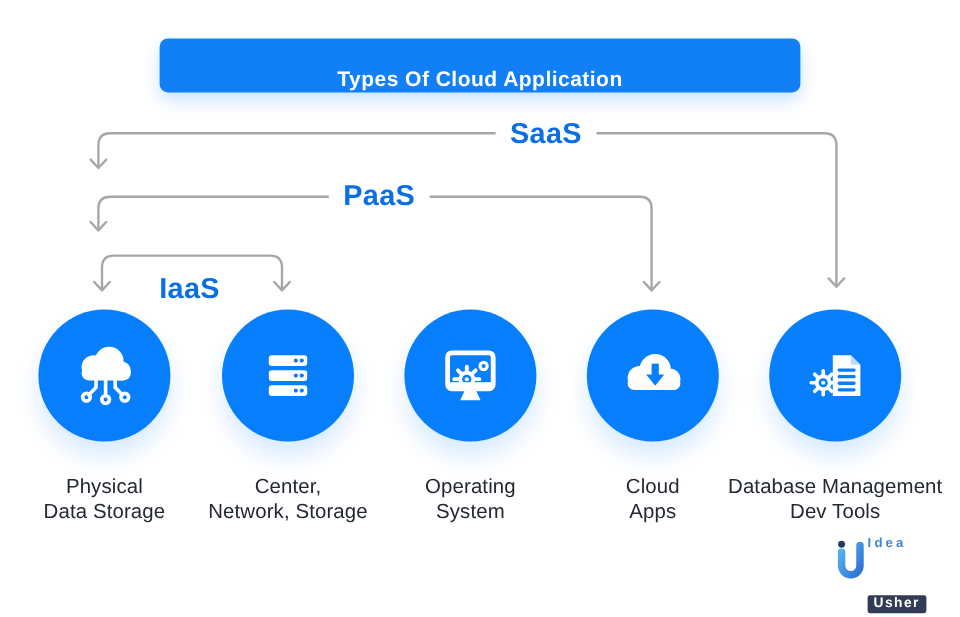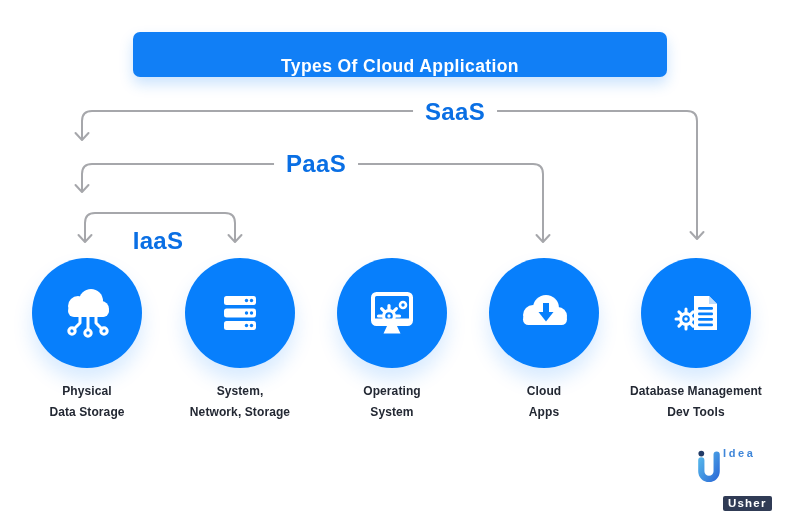--- a/index.html
+++ b/index.html
@@ -44,22 +44,22 @@
     display:flex;flex-direction:column;align-items:center;z-index:2;
   }
   .node-circle{
     width:110px;height:110px;border-radius:50%;
     background:var(--circle-blue);
     display:flex;align-items:center;justify-content:center;
     box-shadow:0 12px 20px rgba(7,127,252,.16);
   }
   .node-circle svg{width:64px;height:64px;}
   .node-label{
-    margin-top:13px;text-align:center;color:var(--text-dark);
-    font-size:12px;font-weight:700;line-height:21px;letter-spacing:.1px;
+    margin-top:27px;text-align:center;color:var(--text-dark);
+    font-size:17px;font-weight:400;line-height:21px;letter-spacing:.1px;
   }
   .node-label span{display:block;white-space:nowrap;}
   .n1{left:87px;} .n2{left:240px;} .n3{left:392px;} .n4{left:544px;} .n5{left:696px;}
 
   
   .logo{
     position:absolute;left:697px;top:447px;z-index:2;
     display:flex;align-items:flex-start;gap:3px;
   }
   .logo-u{width:23px;height:36px;margin-top:2px;}
@@ -138,21 +138,21 @@
           <circle cx="38.5" cy="19.5" r="1.7"></circle>
             <circle cx="43.5" cy="19.5" r="1.7"></circle>
           <circle cx="38.5" cy="32" r="1.7"></circle>
             <circle cx="43.5" cy="32" r="1.7"></circle>
           <circle cx="38.5" cy="44.5" r="1.7"></circle>
             <circle cx="43.5" cy="44.5" r="1.7"></circle>
         </g>
       </svg>
     </div>
     <div class="node-label">
-      <span>System,</span>
+      <span>Center,</span>
       <span>Network, Storage</span>
     </div>
   </div>
 
   <div class="node n4">
     <div class="node-circle">
       <svg viewBox="0 0 64 64">
         <g fill="#fff">
           <circle cx="21" cy="34" r="10"></circle>
           <circle cx="34" cy="27" r="13"></circle>

